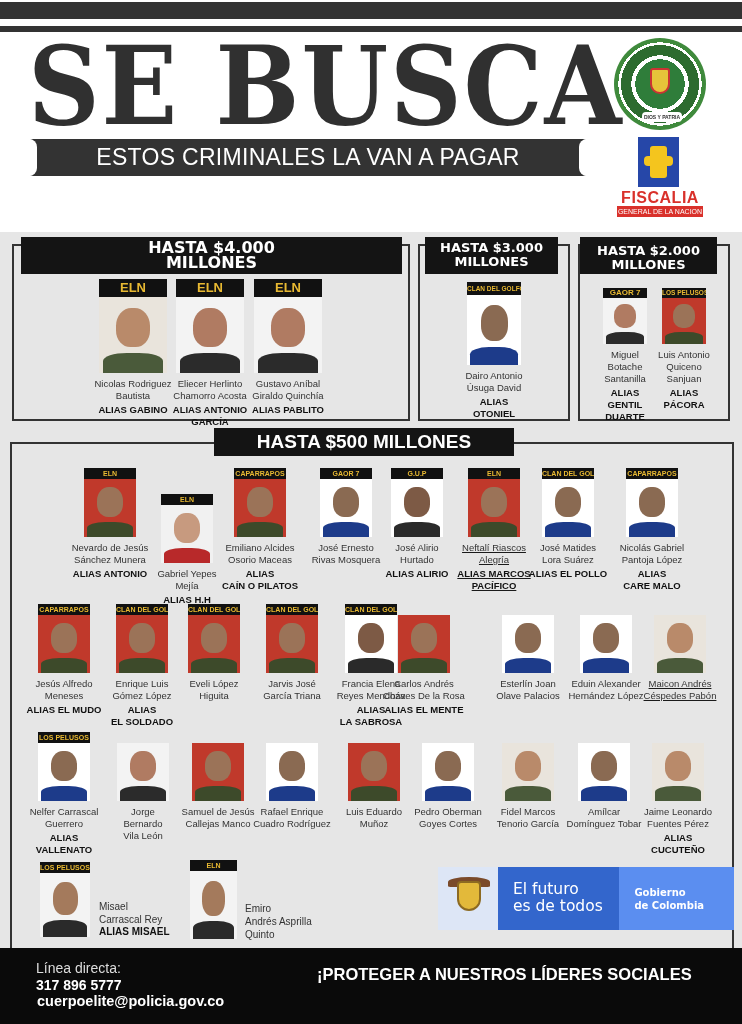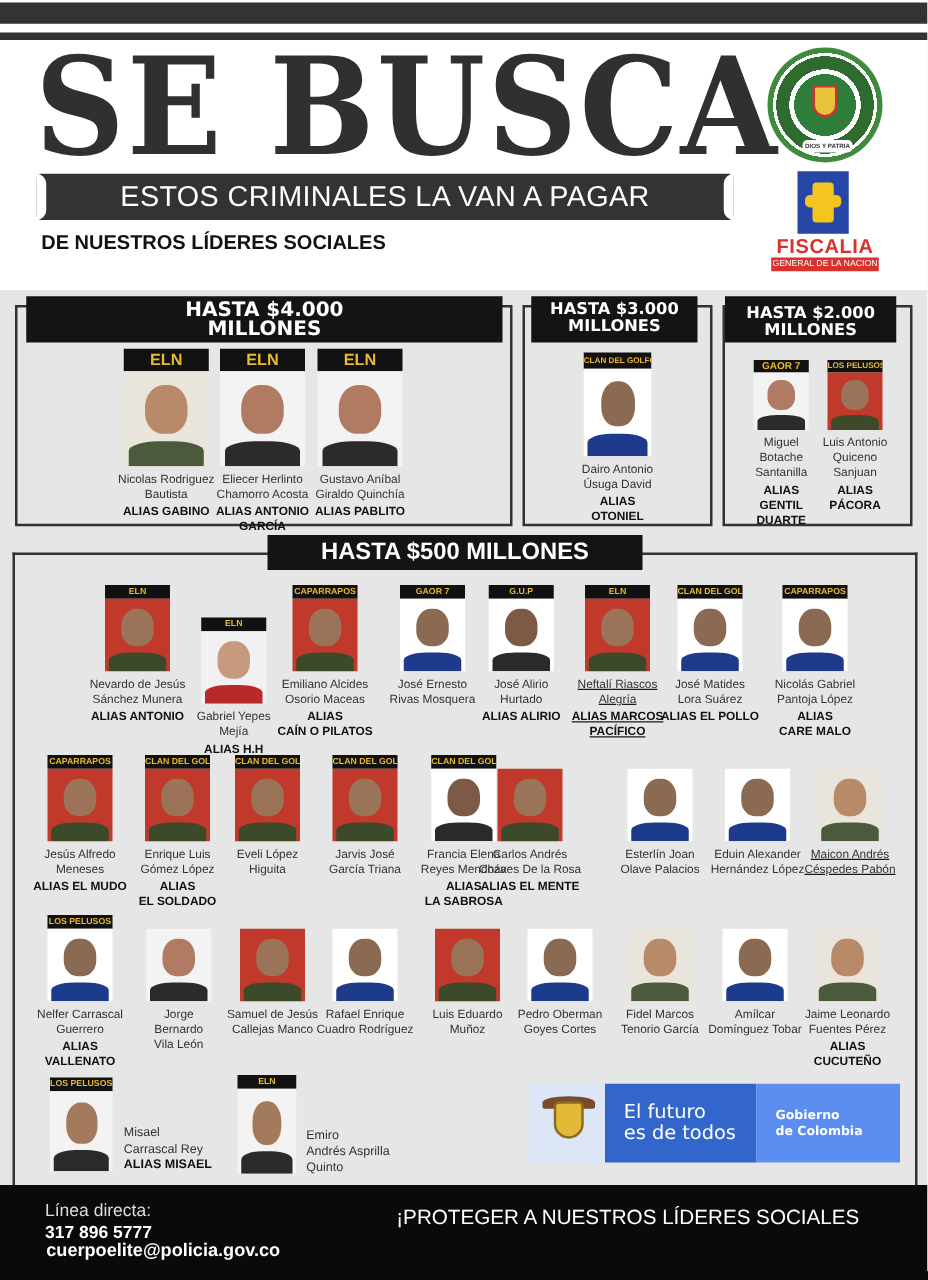--- a/index.html
+++ b/index.html
@@ -59,47 +59,46 @@
   .photo { margin: 0 auto; position: relative; overflow: hidden; }
   .photo .head { position: absolute; left: 25%; top: 14%; width: 50%; height: 52%; border-radius: 45% 45% 42% 42%; }
   .photo .body { position: absolute; left: 6%; bottom: 0; width: 88%; height: 26%; border-radius: 40% 40% 0 0; }
   .name { color: #333; font-size: 9.5px; line-height: 12px; margin-top: 5px; font-family: "Liberation Sans", sans-serif; }
   .alias { color: #111; font-weight: bold; font-size: 9.5px; line-height: 12px; margin-top: 2px; }
 
   .side-card { position: absolute; }
   .side-card .text { position: absolute; font-size: 10px; line-height: 13px; color: #333; }
   .side-card .text .alias { margin-top: 0; font-size: 10px; text-align: left; }
 
-  .gov-banner { position: absolute; left: 424px; top: 867px; width: 296px; height: 63px; display: flex; }
+  .gov-banner { position: absolute; left: 438px; top: 867px; width: 296px; height: 63px; display: flex; }
   .gov-seal { width: 62px; height: 63px; background: #dde6f6; position: relative; }
   .gov-seal .shield { position: absolute; left: 19px; top: 14px; width: 24px; height: 30px; background: #e3b93a;
     border-radius: 4px 4px 12px 12px; border: 2px solid #8c6a22; }
   .gov-seal .wings { position: absolute; left: 10px; top: 10px; width: 42px; height: 10px; background: #7a4a2a; border-radius: 50% 50% 10% 10%; }
   .gov-slogan { width: 125px; height: 63px; background: #3366cc; color: #fff; font-family: "DejaVu Sans", sans-serif;
     font-size: 15.5px; line-height: 17px; padding: 14px 0 0 15px; }
   .gov-name { width: 118px; height: 63px; background: #5b8ef0; color: #fff; font-family: "DejaVu Sans", sans-serif;
     font-size: 10px; line-height: 13px; padding: 19px 0 0 15px; font-weight: bold; }
 
   .footer { position: absolute; left: 0; top: 948px; width: 742px; height: 76px; background: #0a0a0a; color: #fff; }
   .footer .line-label { position: absolute; left: 36px; top: 12px; font-size: 14px; font-weight: 300; color: #ddd; }
   .footer .phone { position: absolute; left: 36px; top: 29px; font-size: 14px; font-weight: bold; }
   .footer .email { position: absolute; left: 37px; top: 45px; font-size: 14.5px; font-weight: bold; }
-  .footer .slogan1 { position: absolute; left: 317px; top: 17px; font-size: 16.5px; font-weight: normal; }
+  .footer .slogan1 { position: absolute; left: 317px; top: 17px; font-size: 16.5px; font-weight: bold; }
   .footer .slogan2 { position: absolute; left: 317px; top: 36px; font-size: 22px; font-weight: bold; letter-spacing: 0.2px; }
 </style>
 </head>
 <body>
 
 <div class="top-bar1"></div>
 <div class="top-bar2"></div>
 
 <div class="title">SE BUSCA</div>
 <div class="subtitle-band">ESTOS CRIMINALES LA VAN A PAGAR</div>
 <div class="desc">
-  <div>DE NUESTROS LÍDERES SOCIALES</div>
 </div>
 
 <div class="police-logo">
   <div class="shield"></div>
   <div class="ribbon">DIOS Y PATRIA</div>
 </div>
 <div class="fiscalia-box">
     <div class="piece"></div>
   </div>
 <div class="fiscalia-name">FISCALIA</div>

